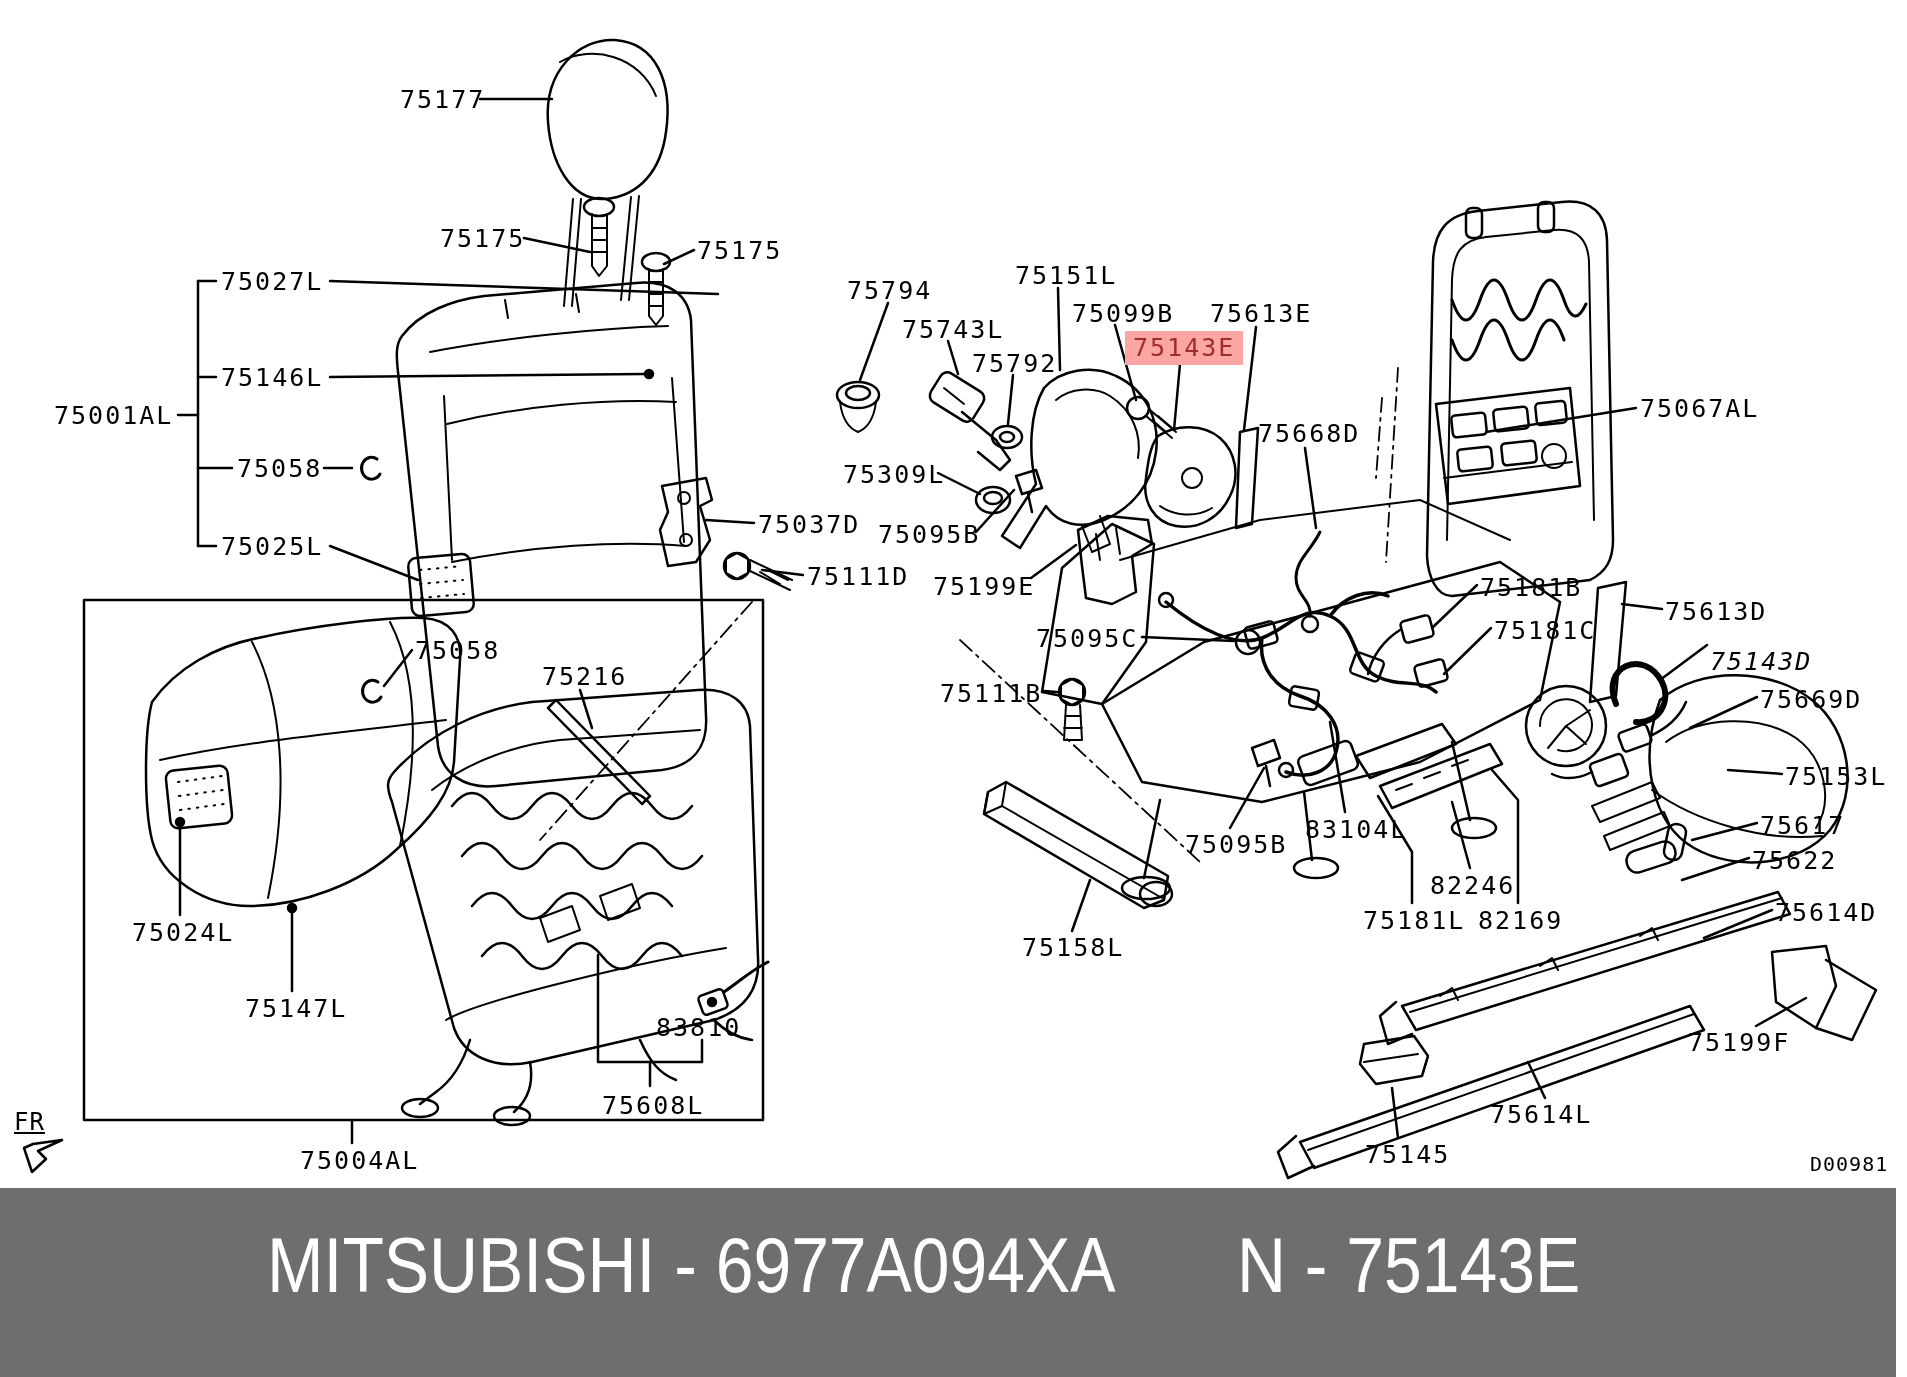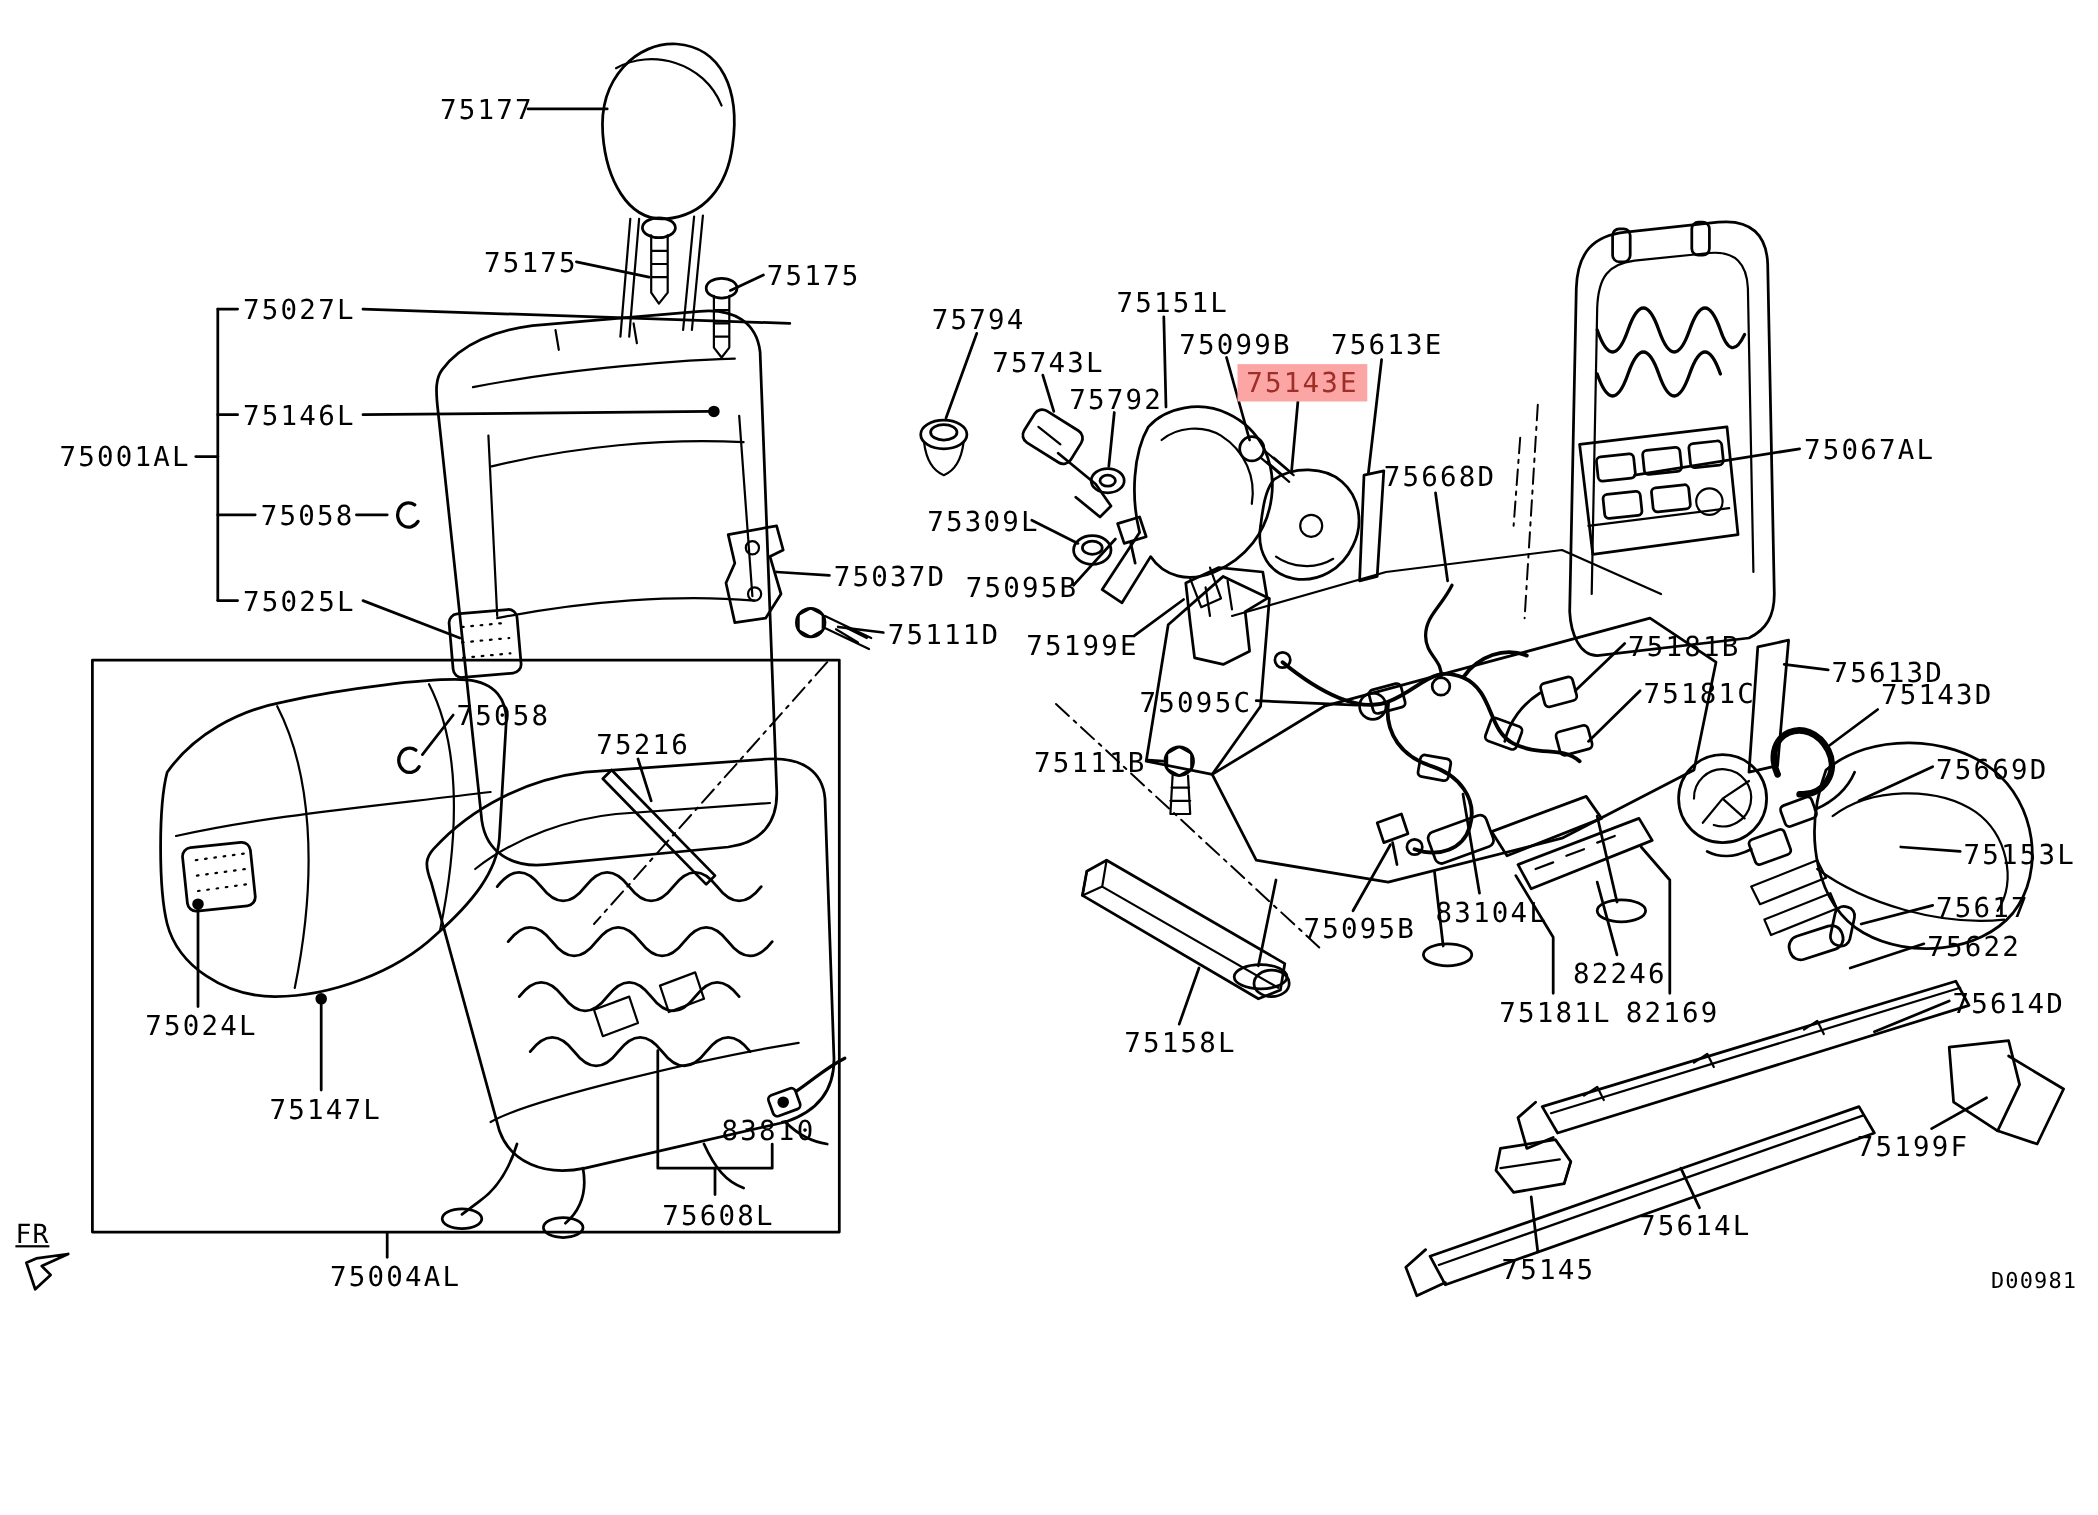--- a/index.html
+++ b/index.html
@@ -334,21 +334,21 @@
       <div class="part-label" style="left: 843px; top: 461px;">75309L</div>
       <div class="part-label" style="left: 758px; top: 511px;">75037D</div>
       <div class="part-label" style="left: 878px; top: 521px;">75095B</div>
       <div class="part-label" style="left: 807px; top: 563px;">75111D</div>
       <div class="part-label" style="left: 933px; top: 573px;">75199E</div>
       <div class="part-label" style="left: 1036px; top: 625px;">75095C</div>
       <div class="part-label" style="left: 940px; top: 680px;">75111B</div>
       <div class="part-label" style="left: 1480px; top: 574px;">75181B</div>
       <div class="part-label" style="left: 1494px; top: 617px;">75181C</div>
       <div class="part-label" style="left: 1665px; top: 598px;">75613D</div>
-      <div class="part-label" style="left: 1710px; top: 618px;">75143D</div>
+      <div class="part-label" style="left: 1710px; top: 648px; font-style: italic;">75143D</div>
       <div class="part-label" style="left: 1760px; top: 686px;">75669D</div>
       <div class="part-label" style="left: 1785px; top: 763px;">75153L</div>
       <div class="part-label" style="left: 1760px; top: 812px;">75617</div>
       <div class="part-label" style="left: 1752px; top: 847px; text-align: right;">75622</div>
       <div class="part-label" style="left: 1775px; top: 899px;">75614D</div>
       <div class="part-label" style="left: 1305px; top: 816px;">83104L</div>
       <div class="part-label" style="left: 1185px; top: 831px;">75095B</div>
       <div class="part-label" style="left: 1022px; top: 934px;">75158L</div>
       <div class="part-label" style="left: 1430px; top: 872px;">82246</div>
       <div class="part-label" style="left: 1363px; top: 907px;">75181L</div>
@@ -361,13 +361,17 @@
       <div class="part-label" style="left: 132px; top: 919px; text-align: right;">75024L</div>
       <div class="part-label" style="left: 245px; top: 995px;">75147L</div>
       <div class="part-label" style="left: 656px; top: 1014px;">83810</div>
       <div class="part-label" style="left: 602px; top: 1092px;">75608L</div>
       <div class="part-label" style="left: 300px; top: 1147px;">75004AL</div>
     </div>
 
   <div id="fr-label">FR</div>
   <div id="drawing-code">D00981</div>
 
+  <div id="footer">
+    <span id="footer-left" class="footer-text">MITSUBISHI - 6977A094XA</span>
+    <span id="footer-right" class="footer-text">N - 75143E</span>
+  </div>
 </div>
 
 </body></html>

